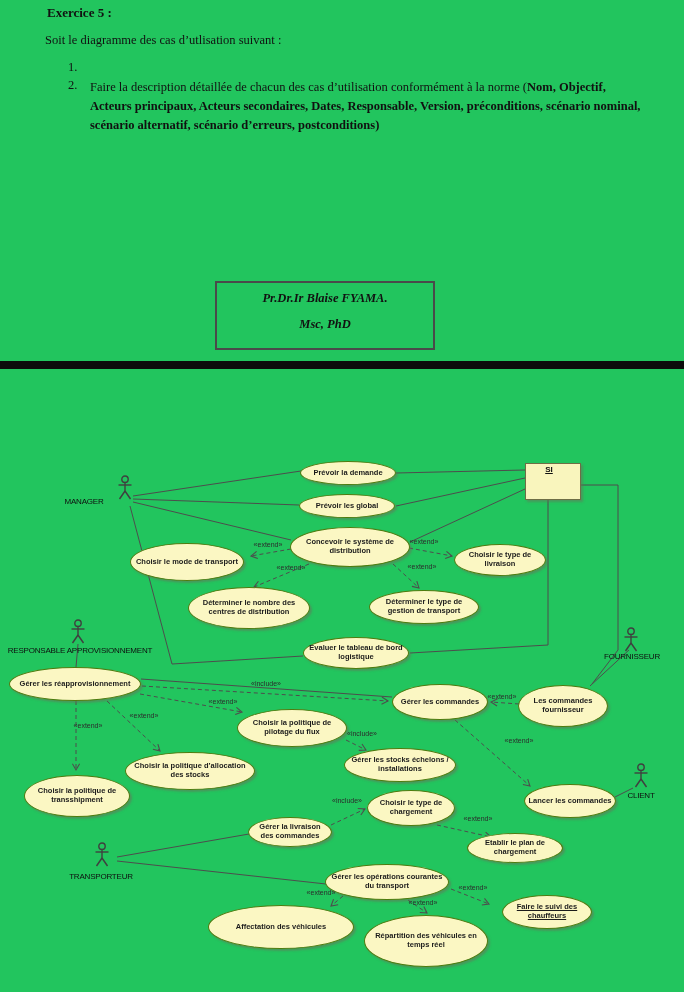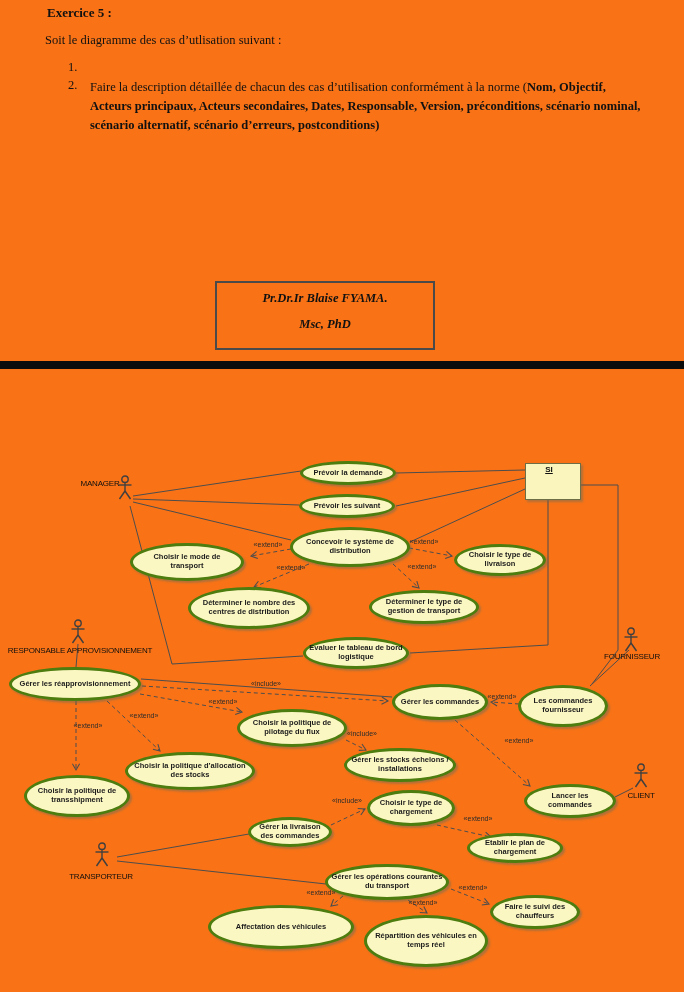--- a/index.html
+++ b/index.html
@@ -1,32 +1,32 @@
 <!DOCTYPE html>
 <html><head>
 <meta charset="utf-8">
 <style>
   html,body{margin:0;padding:0;background:#e8e8e8;}
-  .page{position:relative;width:684px;height:992px;background:#f97316;overflow:hidden;
+  .page{position:relative;width:684px;height:992px;background:#22c55e;overflow:hidden;
         font-family:"Liberation Serif", serif;color:#111;}
   .abs{position:absolute;}
   .doc-title{left:47px;top:5px;font-size:13px;font-weight:bold;}
   .doc-intro{left:45px;top:33px;font-size:12.5px;}
   .li-num{font-size:12.5px;}
   .li-text{font-size:12.5px;line-height:19px;}
   .author-box{left:215px;top:281px;width:216px;height:65px;border:2px solid #4a4a4a;
               text-align:center;font-weight:bold;font-style:italic;font-size:12.5px;}
   .author-box .l1{margin-top:8px;}
   .author-box .l2{margin-top:11px;}
   .divider{left:0;top:361px;width:684px;height:8px;background:#0c0c0c;}
   .footer-head{left:47px;top:410px;font-size:12.3px;font-weight:bold;font-style:italic;width:600px;}
   
   .diagram{position:absolute;left:0;top:0;width:684px;height:992px;}
   .diagram svg{position:absolute;left:0;top:0;}
-  .uc{position:absolute;background:#fbf7c3;border:3px solid #4d7c0f;border-radius:50%;
+  .uc{position:absolute;background:#fbf7c3;border:1px solid #4d7c0f;border-radius:50%;
       display:flex;align-items:center;justify-content:center;text-align:center;
       font:bold 7.5px/1.18 "Liberation Sans", sans-serif;color:#1b1b1b;
       box-shadow:2px 2px 2px rgba(110,110,90,0.5);padding:0 3px;box-sizing:border-box;}
   .actor-label{position:absolute;width:170px;text-align:center;
       font:8px "Liberation Sans", sans-serif;color:#0e0e0e;letter-spacing:-0.2px;}
   .edge-label{position:absolute;width:48px;text-align:center;
       font:7px "Liberation Sans", sans-serif;color:#2c2c2c;}
   .si-box{position:absolute;background:#f9f5bd;border:1.5px solid #6e6e46;
       box-shadow:2px 2px 2px rgba(110,110,90,0.5);box-sizing:border-box;}
   .si-label{position:absolute;width:100%;text-align:center;top:2px;
@@ -128,48 +128,48 @@
         </g>
         <g transform="translate(570,468) scale(0.55)" fill="none" stroke="#3f3f3f" stroke-width="2.545454545454545">
           <circle cx="0" cy="3.2" r="3.2"></circle>
           <line x1="0" y1="6.4" x2="0" y2="15"></line>
           <line x1="-6.5" y1="9" x2="6.5" y2="9"></line>
           <line x1="0" y1="15" x2="-5.5" y2="23"></line>
           <line x1="0" y1="15" x2="5.5" y2="23"></line>
         </g>
       </svg>
     <div id="diagram-nodes">
-        <div class="actor-label" style="left:-1px;top:479px;padding-left:16px;">MANAGER</div>
+        <div class="actor-label" style="left:-1px;top:497px;">MANAGER</div>
         <div class="actor-label" style="left:-5px;top:646px;">RESPONSABLE APPROVISIONNEMENT</div>
         <div class="actor-label" style="left:547px;top:652px;">FOURNISSEUR</div>
         <div class="actor-label" style="left:556px;top:791px;">CLIENT</div>
         <div class="actor-label" style="left:16px;top:872px;">TRANSPORTEUR</div>
         <div class="si-box" style="left:525px;top:463px;width:56px;height:37px;"></div>
         <div class="si-label" style="left:525px;top:465px;width:48px;position:absolute;text-decoration:underline;">SI</div>
         <div class="uc" style="left:300px;top:461px;width:96px;height:24px;">Prévoir la demande</div>
-        <div class="uc" style="left:299px;top:494px;width:96px;height:24px;">Prévoir les suivant</div>
+        <div class="uc" style="left:299px;top:494px;width:96px;height:24px;">Prévoir les global</div>
         <div class="uc" style="left:290px;top:527px;width:120px;height:40px;">Concevoir le système de distribution</div>
         <div class="uc" style="left:130px;top:543px;width:114px;height:38px;">Choisir le mode de transport</div>
         <div class="uc" style="left:454px;top:544px;width:92px;height:32px;">Choisir le type de livraison</div>
         <div class="uc" style="left:188px;top:587px;width:122px;height:42px;">Déterminer le nombre des centres de distribution</div>
         <div class="uc" style="left:369px;top:590px;width:110px;height:34px;">Déterminer le type de gestion de transport</div>
         <div class="uc" style="left:303px;top:637px;width:106px;height:32px;">Evaluer le tableau de bord logistique</div>
         <div class="uc" style="left:9px;top:667px;width:132px;height:34px;">Gérer les réapprovisionnement</div>
         <div class="uc" style="left:392px;top:684px;width:96px;height:36px;">Gérer les commandes</div>
         <div class="uc" style="left:518px;top:685px;width:90px;height:42px;">Les commandes fournisseur</div>
         <div class="uc" style="left:237px;top:709px;width:110px;height:38px;">Choisir la politique de pilotage du flux</div>
         <div class="uc" style="left:344px;top:748px;width:112px;height:34px;">Gérer les stocks échelons / installations</div>
         <div class="uc" style="left:125px;top:752px;width:130px;height:38px;">Choisir la politique d’allocation des stocks</div>
         <div class="uc" style="left:24px;top:775px;width:106px;height:42px;">Choisir la politique de transshipment</div>
         <div class="uc" style="left:524px;top:784px;width:92px;height:34px;">Lancer les commandes</div>
         <div class="uc" style="left:367px;top:790px;width:88px;height:36px;">Choisir le type de chargement</div>
         <div class="uc" style="left:467px;top:833px;width:96px;height:30px;">Etablir le plan de chargement</div>
         <div class="uc" style="left:248px;top:817px;width:84px;height:30px;">Gérer la livraison des commandes</div>
         <div class="uc" style="left:325px;top:864px;width:124px;height:36px;">Gérer les opérations courantes du transport</div>
-        <div class="uc" style="left:490px;top:895px;width:90px;height:34px;">Faire le suivi des chauffeurs</div>
+        <div class="uc" style="left:502px;top:895px;width:90px;height:34px;text-decoration:underline;">Faire le suivi des chauffeurs</div>
         <div class="uc" style="left:208px;top:905px;width:146px;height:44px;">Affectation des véhicules</div>
         <div class="uc" style="left:364px;top:915px;width:124px;height:52px;">Répartition des véhicules en temps réel</div>
         <div class="edge-label" style="left:244px;top:541px;">«extend»</div>
         <div class="edge-label" style="left:267px;top:564px;">«extend»</div>
         <div class="edge-label" style="left:400px;top:538px;">«extend»</div>
         <div class="edge-label" style="left:398px;top:563px;">«extend»</div>
         <div class="edge-label" style="left:242px;top:680px;">«include»</div>
         <div class="edge-label" style="left:199px;top:698px;">«extend»</div>
         <div class="edge-label" style="left:120px;top:712px;">«extend»</div>
         <div class="edge-label" style="left:64px;top:722px;">«extend»</div>

